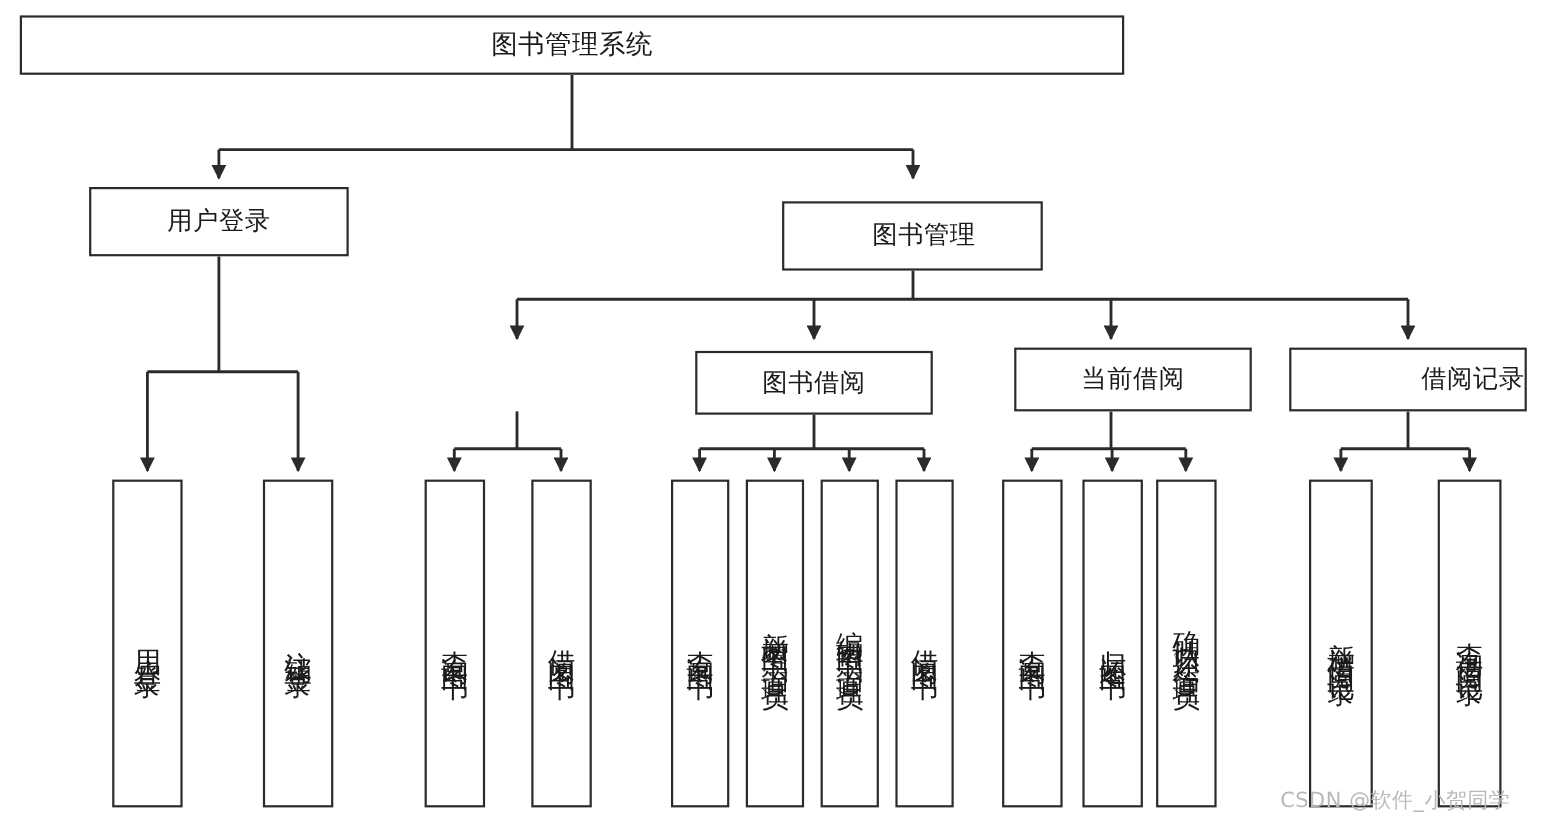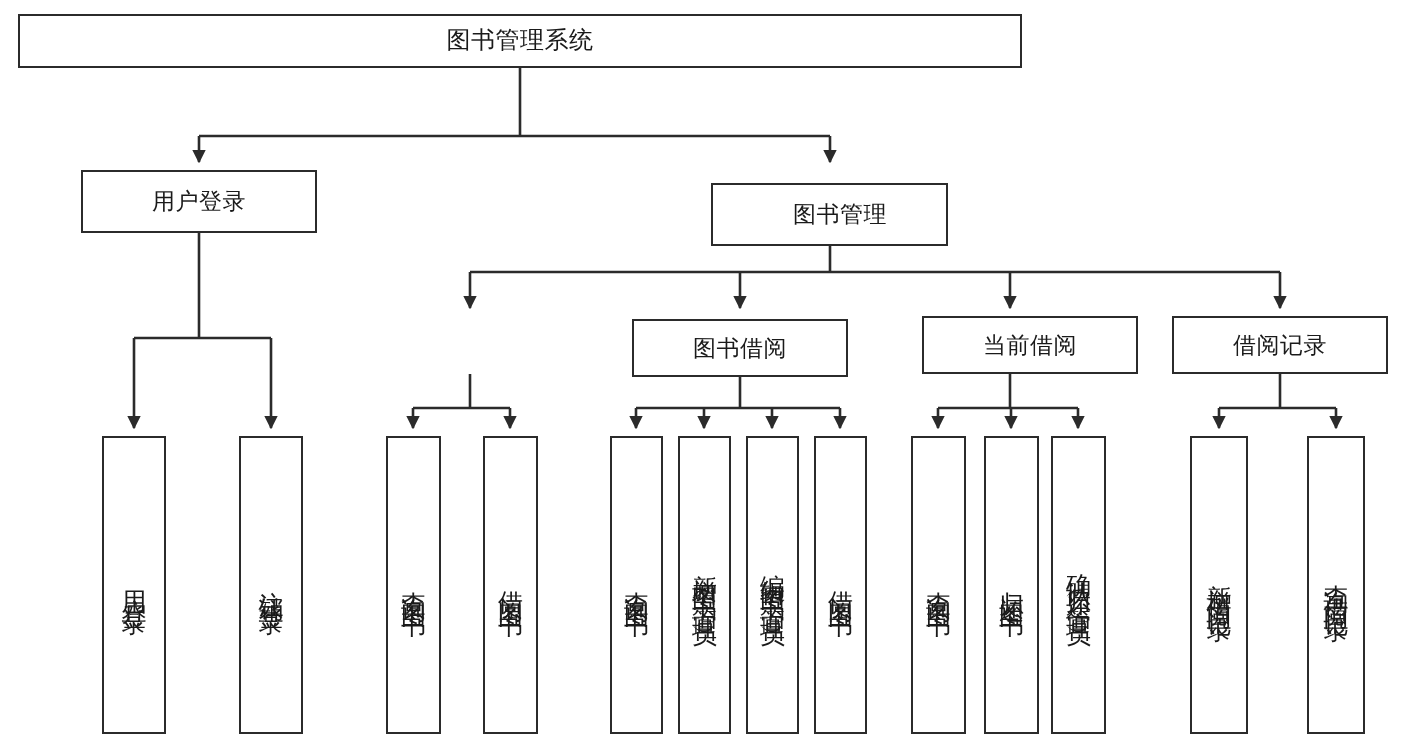--- a/index.html
+++ b/index.html
@@ -139,21 +139,21 @@
   <div class="node horizontal" style="left: 711px; top: 183px; width: 237px; height: 63px; padding-left: 21px;">
     <span class="label">图书管理</span>
   </div>
 
   <div class="node horizontal" style="left: 632px; top: 304px; width: 216px; height: 58px; margin-top: 15px;">
     <span class="label">图书借阅</span>
   </div>
   <div class="node horizontal" style="left: 902px; top: 316px; width: 216px; height: 58px; margin-left: 20px;">
     <span class="label">当前借阅</span>
   </div>
-  <div class="node horizontal" style="left: 1172px; top: 316px; width: 216px; height: 58px;">
+  <div class="node horizontal" style="left: 1172px; top: 316px; width: 216px; height: 58px; justify-content: flex-end;">
     <span class="label">借阅记录</span>
   </div>
 
   <div class="node vertical" style="left: 102px; top: 436px; width: 64px; height: 298px;">
     <span class="label">用户登录</span>
   </div>
   <div class="node vertical" style="left: 239px; top: 436px; width: 64px; height: 298px;">
     <span class="label">注销登录</span>
   </div>
   <div class="node vertical" style="left: 386px; top: 436px; width: 55px; height: 298px;">
@@ -183,13 +183,14 @@
   <div class="node vertical" style="left: 1051px; top: 436px; width: 55px; height: 298px;">
     <span class="label">确认归还（管理员）</span>
   </div>
   <div class="node vertical" style="left: 1190px; top: 436px; width: 58px; height: 298px;">
     <span class="label">新增借阅记录</span>
   </div>
   <div class="node vertical" style="left: 1307px; top: 436px; width: 58px; height: 298px;">
     <span class="label">查询借阅记录</span>
   </div>
 
+  <div class="watermark">CSDN @软件_小贺同学</div>
 </div>
 
 </body></html>

